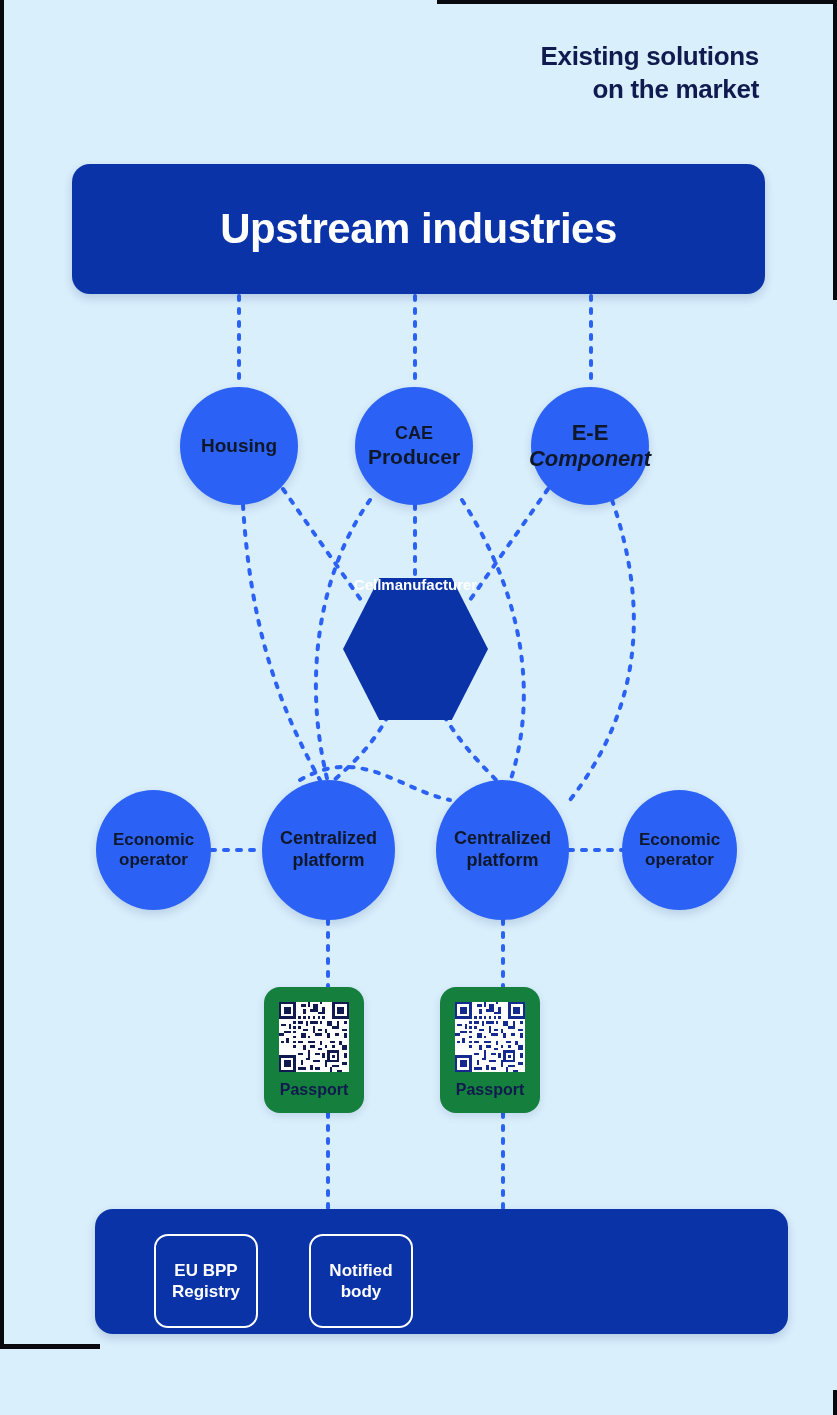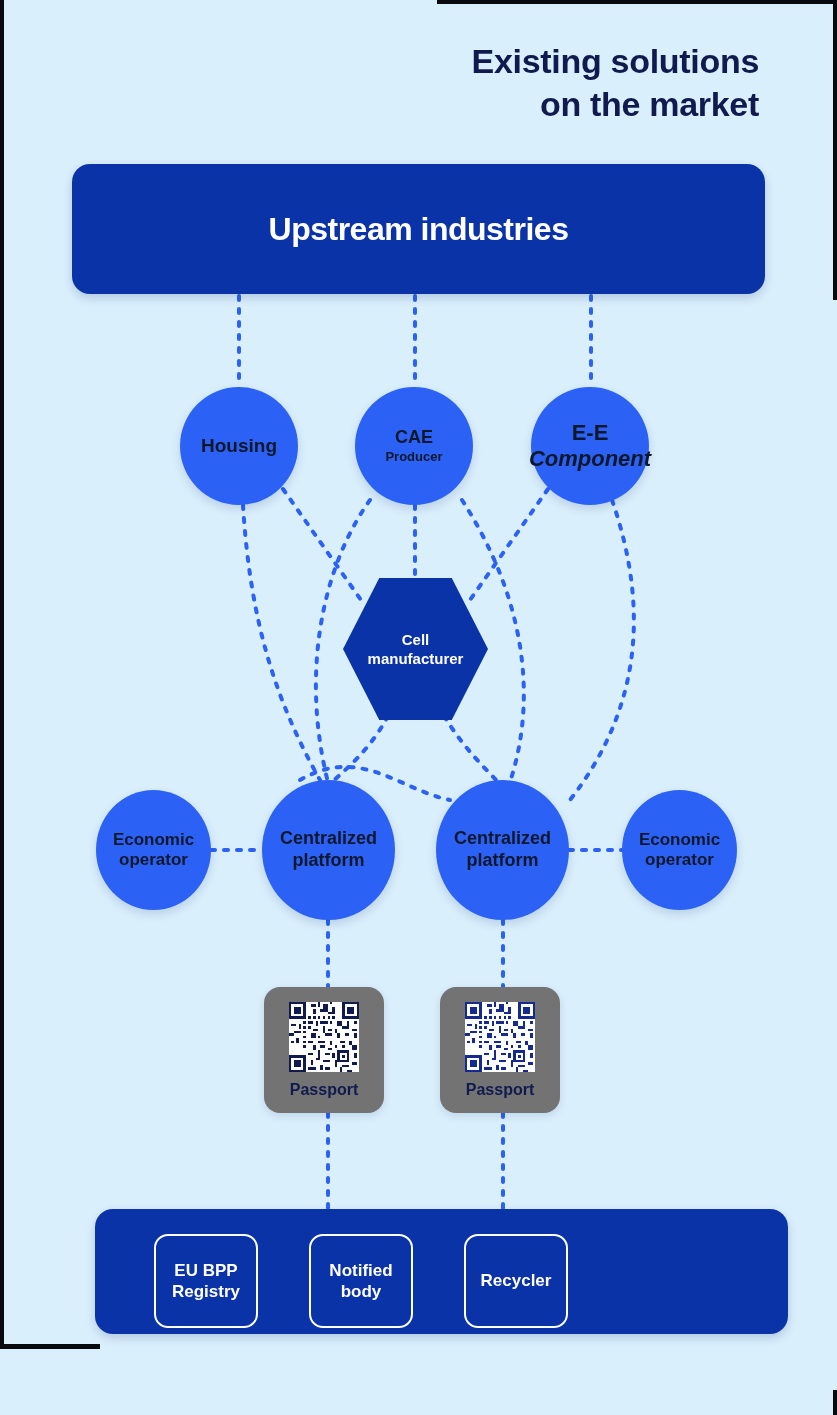--- a/index.html
+++ b/index.html
@@ -37,42 +37,42 @@
     pointer-events: none;
   }
 
   
   #title {
     position: absolute;
     right: 78px;
     top: 40px;
     text-align: right;
     color: #101a4e;
-    font-size: 34px;
+    font-size: 26px;
     font-weight: bold;
     line-height: 1.25;
     letter-spacing: -0.3px;
     white-space: pre-line;
   }
 
   
   .banner {
     position: absolute;
     background: #0b33a8;
     border-radius: 18px;
     box-shadow: 0 4px 10px rgba(10,35,110,0.18);
   }
   #upstream-banner {
     left: 72px; top: 164px;
     width: 693px; height: 130px;
     display: flex; align-items: center; justify-content: center;
   }
   #upstream-banner .banner-label {
     color: #ffffff;
-    font-size: 32px;
+    font-size: 42px;
     font-weight: bold;
     letter-spacing: -0.5px;
   }
   #bottom-banner {
     left: 72px; top: 1209px;
     width: 693px; height: 125px;
     display: flex; align-items: center;
     gap: 0;
     margin-left: 23px;
   }
@@ -110,21 +110,21 @@
     line-height: 1.2;
   }
   .circle .l1 { font-weight: bold; }
   .circle .l2 { font-weight: bold; }
 
   #c-housing  { left: 180px; top: 387px; width: 118px; height: 118px; }
   #c-housing .l1 { font-size: 19px; }
 
   #c-cae      { left: 355px; top: 387px; width: 118px; height: 118px; }
   #c-cae .l1  { font-size: 18px; }
-  #c-cae .l2  { font-size: 13px; }
+  #c-cae .l2  { font-size: 21px; }
 
   #c-ee       { left: 531px; top: 387px; width: 118px; height: 118px; }
   #c-ee .l1   { font-size: 22px; }
   #c-ee .l2   { font-size: 22px; font-style: italic; }
 
   #c-eco-left { left: 96px;  top: 790px; width: 115px; height: 120px; }
   #c-eco-left .l1, #c-eco-left .l2 { font-size: 17px; }
 
   #c-plat-left { left: 262px; top: 780px; width: 133px; height: 140px; }
   #c-plat-left .l1, #c-plat-left .l2 { font-size: 18px; }
@@ -146,35 +146,34 @@
     inset: 0;
     background: #0b33a8;
     clip-path: polygon(25% 2%, 75% 2%, 100% 50%, 75% 98%, 25% 98%, 0% 50%);
     filter: drop-shadow(0 4px 8px rgba(10,35,110,0.22));
     border-radius: 10px;
   }
   #hex-label {
     position: absolute;
     inset: 0;
     display: flex;
-    flex-direction: column;
-    align-items: center;
+    align-items: flex-start;
     justify-content: center;
     color: #ffffff;
     font-size: 15px;
     font-weight: bold;
     line-height: 1.3;
     text-align: center;
   }
 
   
   .passport-card {
     position: absolute;
-    width: 120px; height: 126px;
-    background: #737373;
+    width: 100px; height: 126px;
+    background: #15803d;
     border-radius: 16px;
     box-shadow: 0 3px 9px rgba(10,35,110,0.12);
     display: flex;
     flex-direction: column;
     align-items: center;
     justify-content: center;
   }
   #passport-left  { left: 264px; top: 987px; }
   #passport-right { left: 440px; top: 987px; }
   .qr { width: 70px; height: 70px; display: block; }
@@ -491,16 +490,15 @@
       </g>
     </svg>
     <span class="passport-label">Passport</span>
   </div>
 
   <div class="banner" id="bottom-banner">
     <div class="bottom-box" id="bottom-box-0">EU BPP
 Registry</div>
     <div class="bottom-box" id="bottom-box-1">Notified
 body</div>
-    <div class="bottom-box" id="bottom-box-2">Recycler</div>
   </div>
 
 </div>
 
 </body></html>

